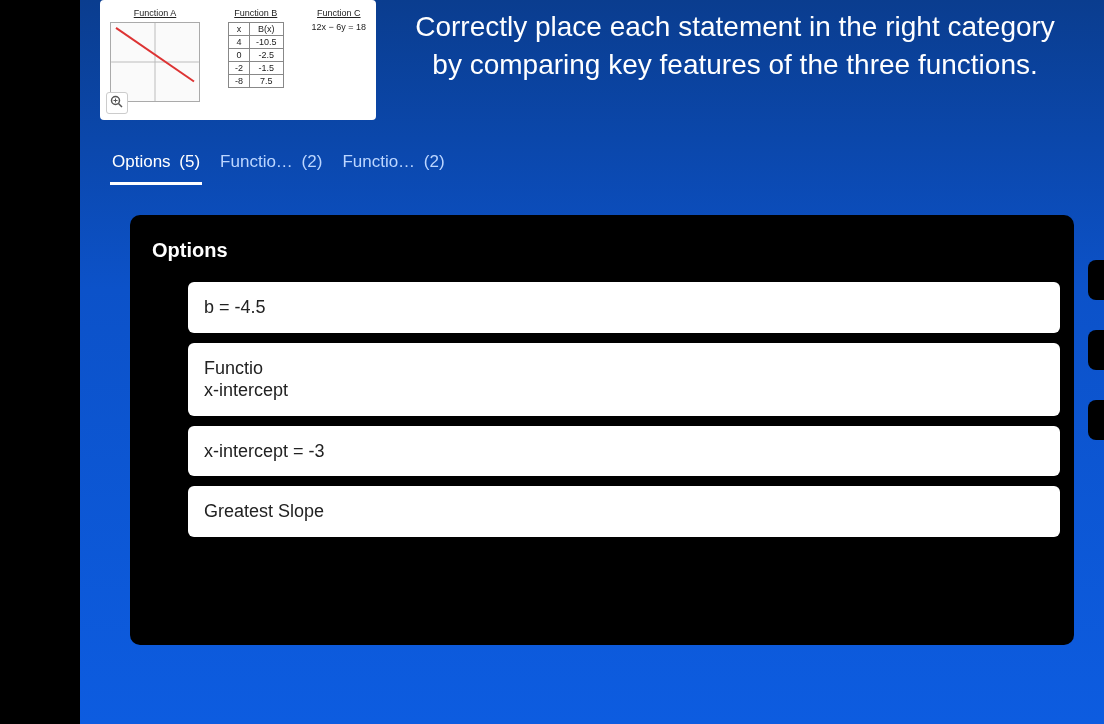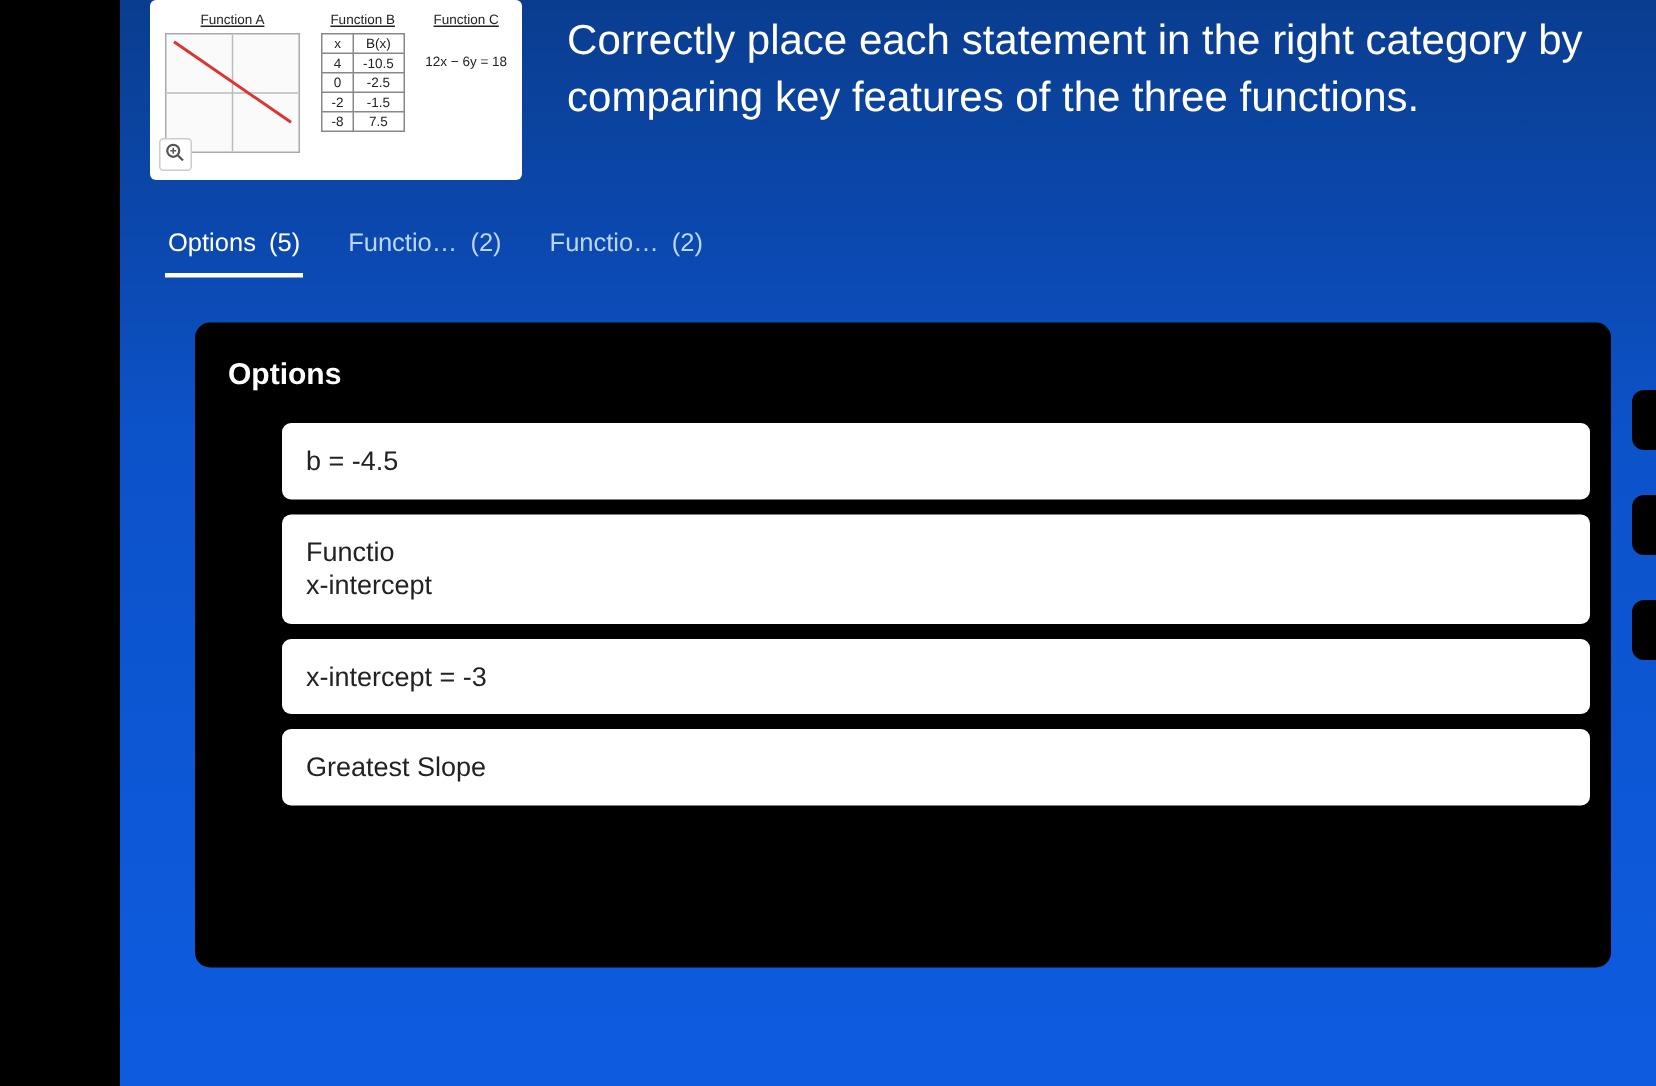--- a/index.html
+++ b/index.html
@@ -23,21 +23,21 @@
     display: flex;
     align-items: flex-start;
     padding: 0 20px 20px 20px;
     gap: 20px;
   }
   .preview {
     background: #fff;
     border-radius: 4px;
     padding: 8px 10px 6px 10px;
     display: flex;
-    gap: 14px;
+    gap: 28px;
     align-items: flex-start;
     position: relative;
     min-height: 120px;
   }
   .func-col { text-align: center; }
   .func-title {
     font-size: 9px;
     text-decoration: underline;
     color: #222;
     margin-bottom: 4px;
@@ -59,21 +59,21 @@
   .table-b td, .table-b th {
     border: 1px solid #888;
     padding: 1px 6px;
     text-align: center;
     font-weight: normal;
     color: #222;
   }
   .func-c-eq {
     font-size: 9px;
     color: #222;
-    margin-top: 18px;
+    margin-top: 4px;
   }
   .zoom-btn {
     position: absolute;
     bottom: 6px;
     left: 6px;
     width: 22px;
     height: 22px;
     border: 1px solid #ccc;
     border-radius: 3px;
     background: #fff;
@@ -81,25 +81,26 @@
     align-items: center;
     justify-content: center;
     color: #444;
     font-size: 13px;
   }
   .question {
     flex: 1;
     color: #fff;
     font-size: 28px;
     line-height: 1.35;
+    text-align: center;
     padding: 8px 20px 0 10px;
   }
   .tabs {
     display: flex;
-    gap: 28px;
+    gap: 16px;
     padding: 6px 30px 10px 30px;
     font-size: 17px;
   }
   .tab {
     color: #bcd6ff;
     padding: 6px 2px 10px 2px;
     cursor: pointer;
     white-space: nowrap;
   }
   .tab.active {

